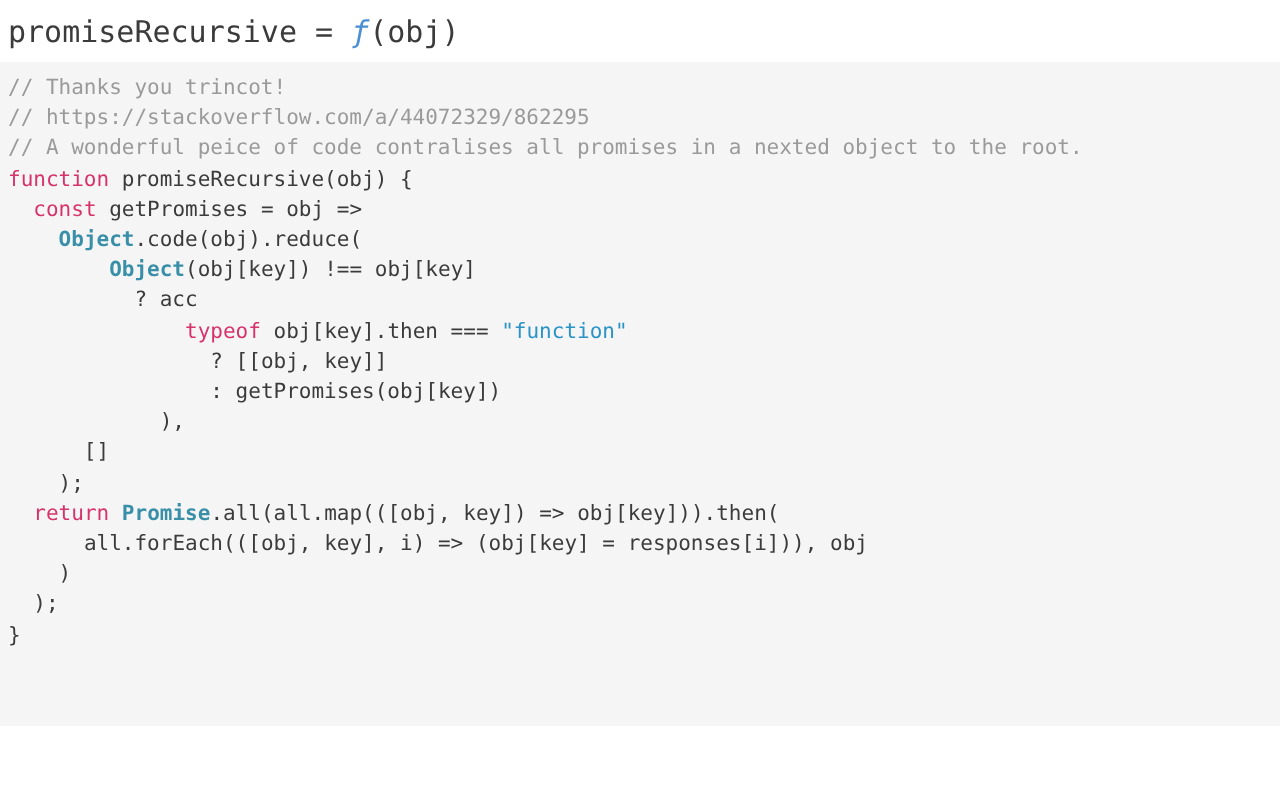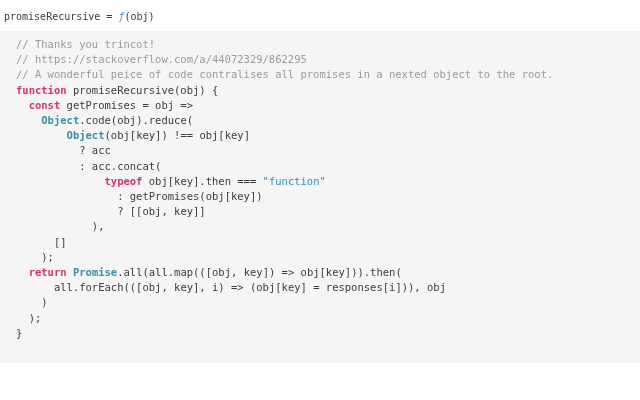--- a/index.html
+++ b/index.html
@@ -20,42 +20,42 @@
     background: #ffffff;
   }
   
   .signature-bar {
     height: 31px;
     background: #ffffff;
     padding: 10px 0 0 4px;
     box-sizing: border-box;
   }
   .signature-line {
-    font-size: 10px;
+    font-size: 15px;
     line-height: 13px;
     color: #3b3b3b;
     white-space: pre;
   }
   
   .code-block {
     background: #f5f5f5;
-    padding: 6px 0 6px 16px;
+    padding: 6px 0 6px 4px;
     box-sizing: border-box;
     height: 332px;
   }
   .code-line {
     font-size: 10.5px;
     line-height: 15.2px;
     color: #3b3b3b;
     white-space: pre;
     min-height: 15.2px;
   }
   
   .tok-comment  { color: #9a9a9a; }
-  .tok-keyword  { color: #d6336c; font-weight: bold; }
+  .tok-keyword  { color: #d6336c; }
   .tok-class    { color: #3a8fa8; font-weight: bold; }
   .tok-string   { color: #2a93c7; }
   .tok-plain    { color: #3b3b3b; }
   .tok-ital     { color: #4a8fd6; font-style: italic; }
   .footer-space { background: #ffffff; height: 37px; }
 </style>
 </head>
 <body>
 
 <div class="page">
@@ -66,24 +66,23 @@
 
   <div class="code-block" id="code-block">
       <div class="code-line"><span class="tok-comment">// Thanks you trincot!</span></div>
       <div class="code-line"><span class="tok-comment">// https://stackoverflow.com/a/44072329/862295</span></div>
       <div class="code-line"><span class="tok-comment">// A wonderful peice of code contralises all promises in a nexted object to the root.</span></div>
       <div class="code-line"><span class="tok-keyword">function</span><span class="tok-plain"> promiseRecursive(obj) {</span></div>
       <div class="code-line"><span class="tok-plain">  </span><span class="tok-keyword">const</span><span class="tok-plain"> getPromises = obj =&gt;</span></div>
       <div class="code-line"><span class="tok-plain">    </span><span class="tok-class">Object</span><span class="tok-plain">.code(</span><span class="tok-variable">obj</span><span class="tok-plain">).reduce(</span></div>
       <div class="code-line"><span class="tok-plain">        </span><span class="tok-class">Object</span><span class="tok-plain">(</span><span class="tok-variable">obj</span><span class="tok-plain">[</span><span class="tok-property">key</span><span class="tok-plain">]) !== </span><span class="tok-variable">obj</span><span class="tok-plain">[</span><span class="tok-property">key</span><span class="tok-plain">]</span></div>
       <div class="code-line"><span class="tok-plain">          ? acc</span></div>
-      <div class="code-line"><span class="tok-plain">          : acc.concat(</span></div>
       <div class="code-line"><span class="tok-plain">              </span><span class="tok-keyword">typeof</span><span class="tok-plain"> </span><span class="tok-variable">obj</span><span class="tok-plain">[</span><span class="tok-property">key</span><span class="tok-plain">].then === </span><span class="tok-string">"function"</span></div>
+      <div class="code-line"><span class="tok-plain">                ? [[</span><span class="tok-variable">obj</span><span class="tok-plain">, </span><span class="tok-property">key</span><span class="tok-plain">]]</span></div>
       <div class="code-line"><span class="tok-plain">                : </span><span class="tok-function">getPromises</span><span class="tok-plain">(</span><span class="tok-variable">obj</span><span class="tok-plain">[</span><span class="tok-property">key</span><span class="tok-plain">])</span></div>
-      <div class="code-line"><span class="tok-plain">                ? [[</span><span class="tok-variable">obj</span><span class="tok-plain">, </span><span class="tok-property">key</span><span class="tok-plain">]]</span></div>
       <div class="code-line"><span class="tok-plain">            ),</span></div>
       <div class="code-line"><span class="tok-plain">      []</span></div>
       <div class="code-line"><span class="tok-plain">    );</span></div>
       <div class="code-line"><span class="tok-plain">  </span><span class="tok-keyword">return</span><span class="tok-plain"> </span><span class="tok-class">Promise</span><span class="tok-plain">.all(</span><span class="tok-function">all</span><span class="tok-plain">.map(([</span><span class="tok-variable">obj</span><span class="tok-plain">, </span><span class="tok-property">key</span><span class="tok-plain">]) =&gt; </span><span class="tok-variable">obj</span><span class="tok-plain">[</span><span class="tok-property">key</span><span class="tok-plain">])).then(</span></div>
       <div class="code-line"><span class="tok-plain">      </span><span class="tok-function">all</span><span class="tok-plain">.forEach(([</span><span class="tok-variable">obj</span><span class="tok-plain">, </span><span class="tok-property">key</span><span class="tok-plain">], i) =&gt; (</span><span class="tok-variable">obj</span><span class="tok-plain">[</span><span class="tok-property">key</span><span class="tok-plain">] = </span><span class="tok-function">responses</span><span class="tok-plain">[</span><span class="tok-property">i</span><span class="tok-plain">])), </span><span class="tok-variable">obj</span></div>
       <div class="code-line"><span class="tok-plain">    )</span></div>
       <div class="code-line"><span class="tok-plain">  );</span></div>
       <div class="code-line"><span class="tok-plain">}</span></div>
     </div>
 

